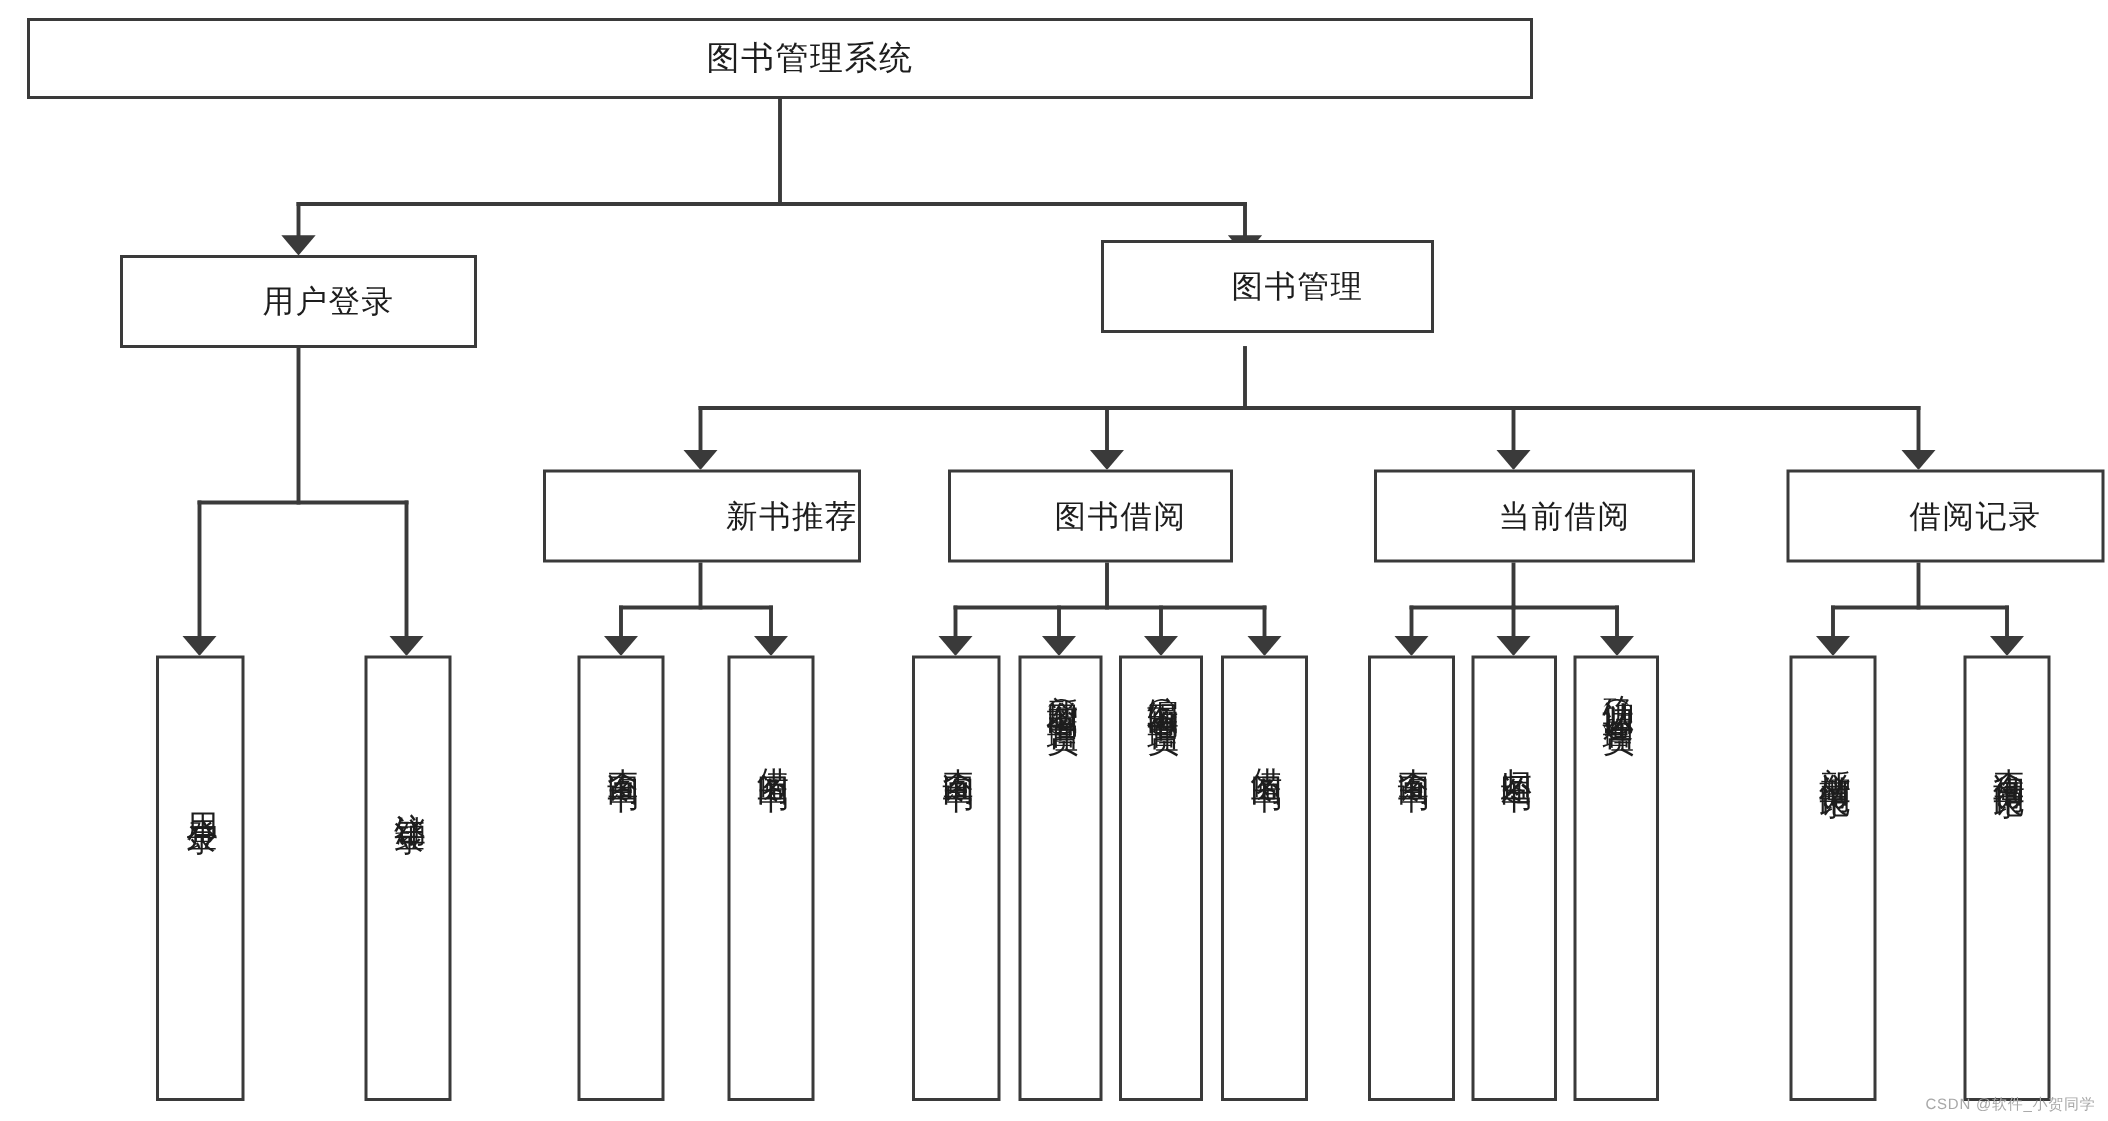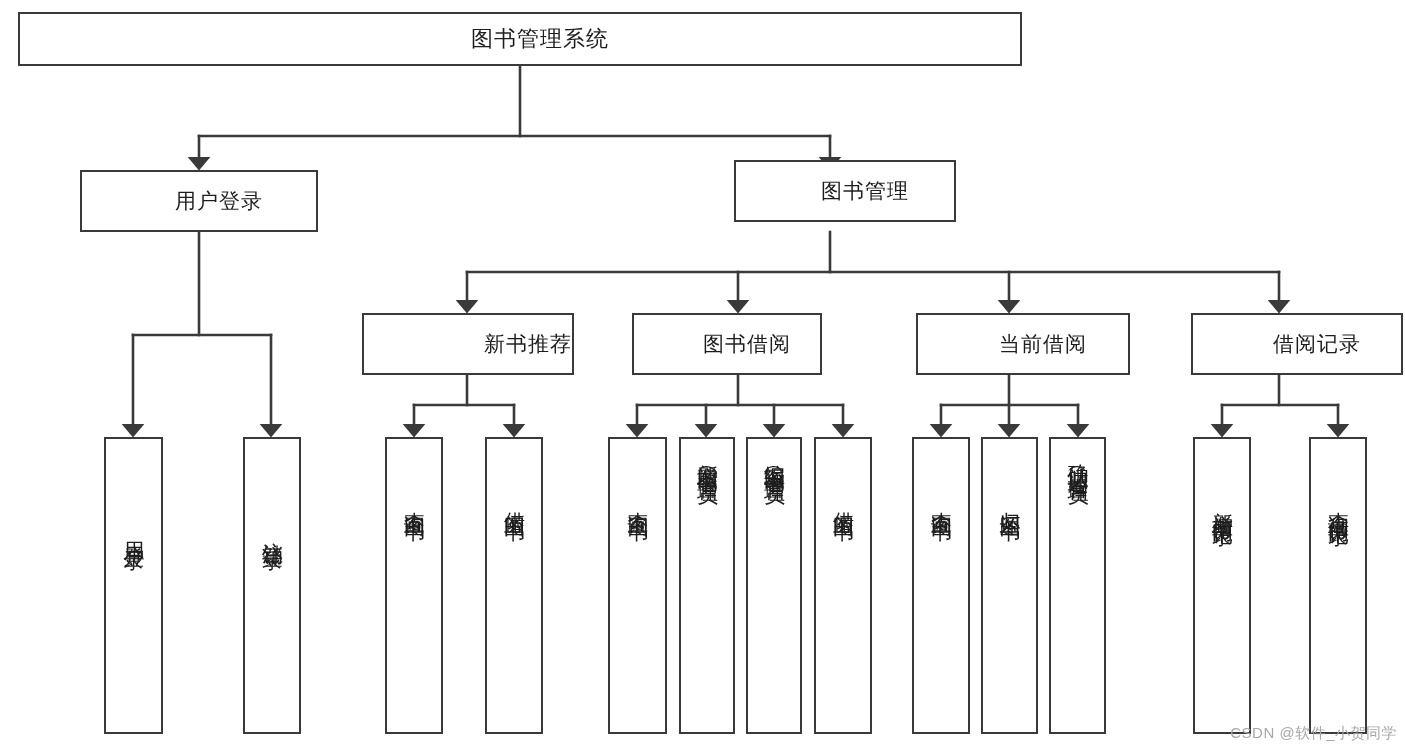--- a/index.html
+++ b/index.html
@@ -36,21 +36,21 @@
     line-height:1.18;
     letter-spacing:3px;
   }
   .node.vert.tall{padding-top:8px;}
   .node.vert.mid{padding-top:56px;}
   .node.vert.low{padding-top:86px;}
 
   #watermark{
     position:absolute;
     right:8px;bottom:4px;
-    font-size:15px;
+    font-size:10px;
     color:#a8a8a8;
     letter-spacing:.5px;
     white-space:nowrap;
     font-family:"Liberation Sans","DejaVu Sans",sans-serif;
     margin-top:48px;
   }
 </style>
 </head>
 <body>
 

